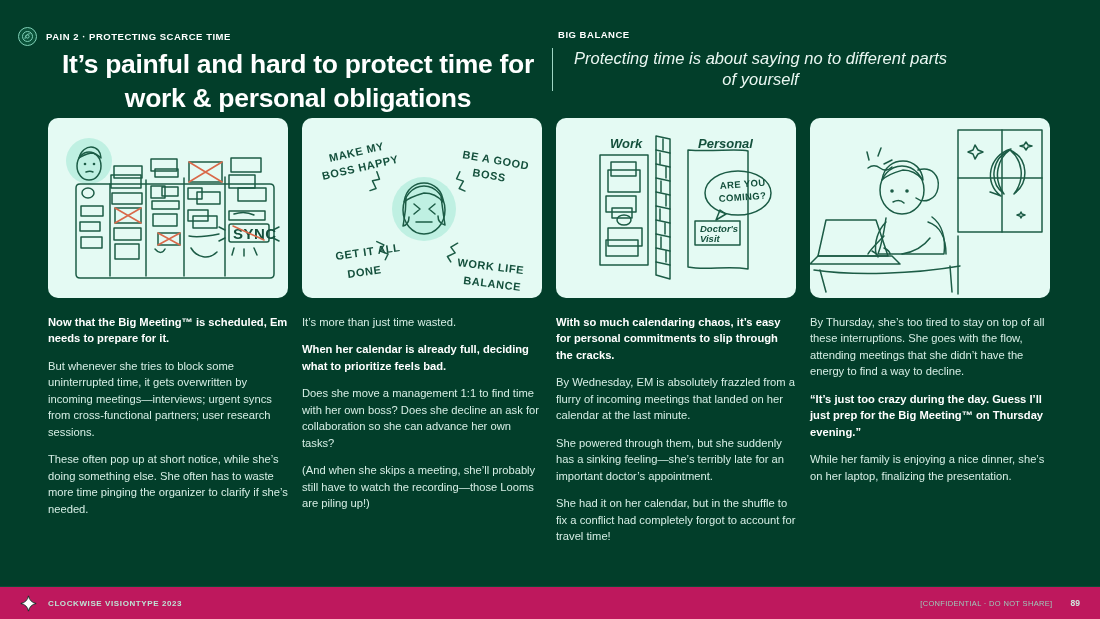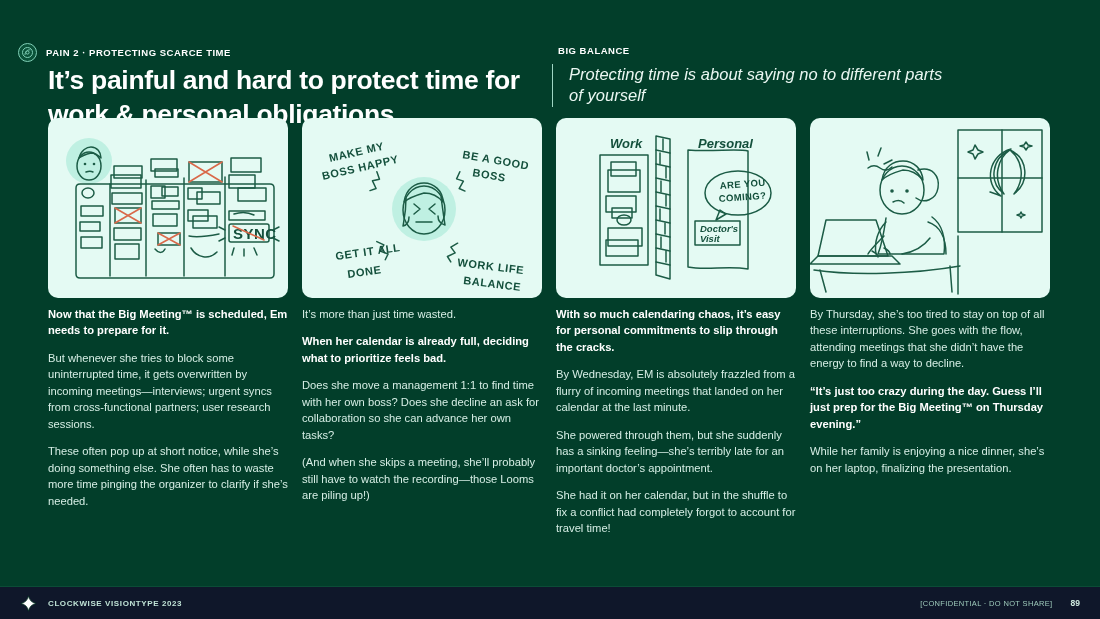--- a/index.html
+++ b/index.html
@@ -9,21 +9,21 @@
     font-family: "Liberation Sans", sans-serif;
     overflow: hidden;
   }
   .slide {
     position: relative;
     width: 1100px; height: 619px;
     background: #023E2A;
   }
 
   
-  .header { position: absolute; left: 0; top: 16px; width: 956px; height: 112px; }
+  .header { position: absolute; left: 0; top: 0; width: 956px; height: 112px; text-align: center; }
 
   .eyebrow-row {
     position: absolute; left: 18px; top: 27px;
     display: flex; align-items: center; gap: 9px;
   }
   .badge-icon {
     width: 19px; height: 19px; border-radius: 50%;
     border: 1.4px solid #7FCFB6;
     background: #0A5239;
     display: flex; align-items: center; justify-content: center;
@@ -65,33 +65,33 @@
 
   .sketch-card {
     width: 240px; height: 180px;
     background: #E4FAF3;
     border-radius: 10px;
     position: relative; overflow: hidden;
     flex: none;
   }
   .sketch-card svg { display: block; width: 240px; height: 180px; }
 
-  .body { padding-top: 8px; }
+  .body { padding-top: 16px; }
   .para {
     color: #D6EEE5; font-size: 11.2px; line-height: 1.47;
     margin-bottom: 11px;
   }
   .para.bold { color: #FFFFFF; font-weight: bold; }
   .para:last-child { margin-bottom: 0; }
 
   
   .footer {
     position: absolute; left: 0; bottom: 0;
     width: 1100px; height: 33px;
-    background: #0f172a;
+    background: #be185d;
     border-top: 1px solid #0B4C36;
     display: flex; align-items: center;
   }
   .footer-left {
     position: absolute; left: 20px;
     display: flex; align-items: center; gap: 11px;
   }
   .footer-logo { width: 17px; height: 17px; display: block; }
   .footer-brand {
     color: #BFE2D5; font-size: 8px; font-weight: bold;

